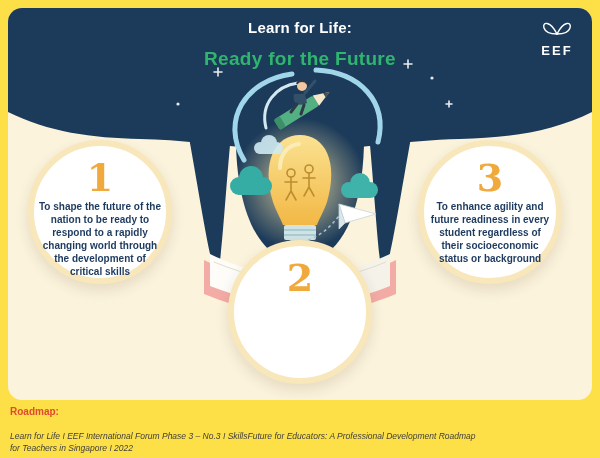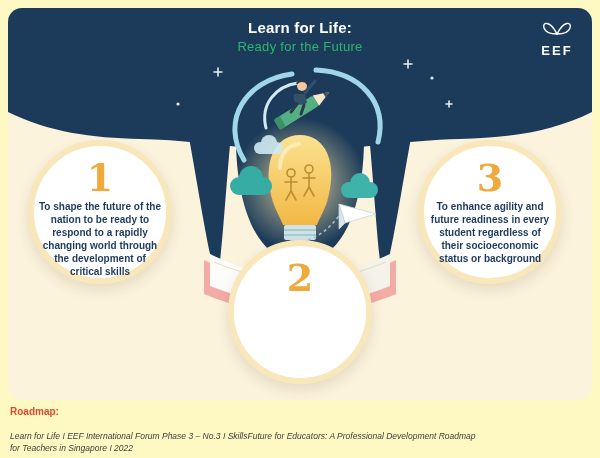--- a/index.html
+++ b/index.html
@@ -1,26 +1,26 @@
 <!DOCTYPE html>
 <html><head>
 <meta charset="utf-8">
 <style>
   * { margin:0; padding:0; box-sizing:border-box; }
   body { font-family:"Liberation Sans", sans-serif; background:#ffffff; }
-  .page { position:relative; width:600px; height:458px; background:#fef9c3; overflow:hidden; }
+  .page { position:relative; width:600px; height:458px; background:#fde047; overflow:hidden; }
 
   .panel { position:absolute; left:8px; top:8px; width:584px; height:392px;
            background:#FBF3DC; border-radius:14px; overflow:hidden; }
 
   .scene { position:absolute; inset:0; }
 
   .header-text { position:absolute; top:11px; left:0; right:0; text-align:center; z-index:3; }
   .title1 { color:#ffffff; font-size:15px; font-weight:bold; letter-spacing:.2px; }
-  .title2 { color:#2FB56E; font-size:13px; font-weight:normal; margin-top:3px; letter-spacing:.3px; }
+  .title2 { color:#2FB56E; font-size:19px; font-weight:bold; margin-top:12px; letter-spacing:.3px; }
   .subtitle { margin-top:9px; color:#F6ECD2; font-size:10.5px; line-height:15px; }
   .subtitle .bold-part { font-weight:bold; color:#F9DF9A; }
 
   .logo { position:absolute; top:10px; right:18px; z-index:4; color:#ffffff; text-align:center; }
   .logo .eef { font-weight:bold; font-size:13px; letter-spacing:2px; margin-top:1px; }
 
   .circle { position:absolute; width:144px; height:144px; background:#ffffff;
             border:6px solid #F9E7BC; border-radius:50%; z-index:5;
             display:flex; flex-direction:column; align-items:center; text-align:center;
             padding:12px 10px 0; box-shadow:0 6px 14px rgba(70,45,0,.12); }

